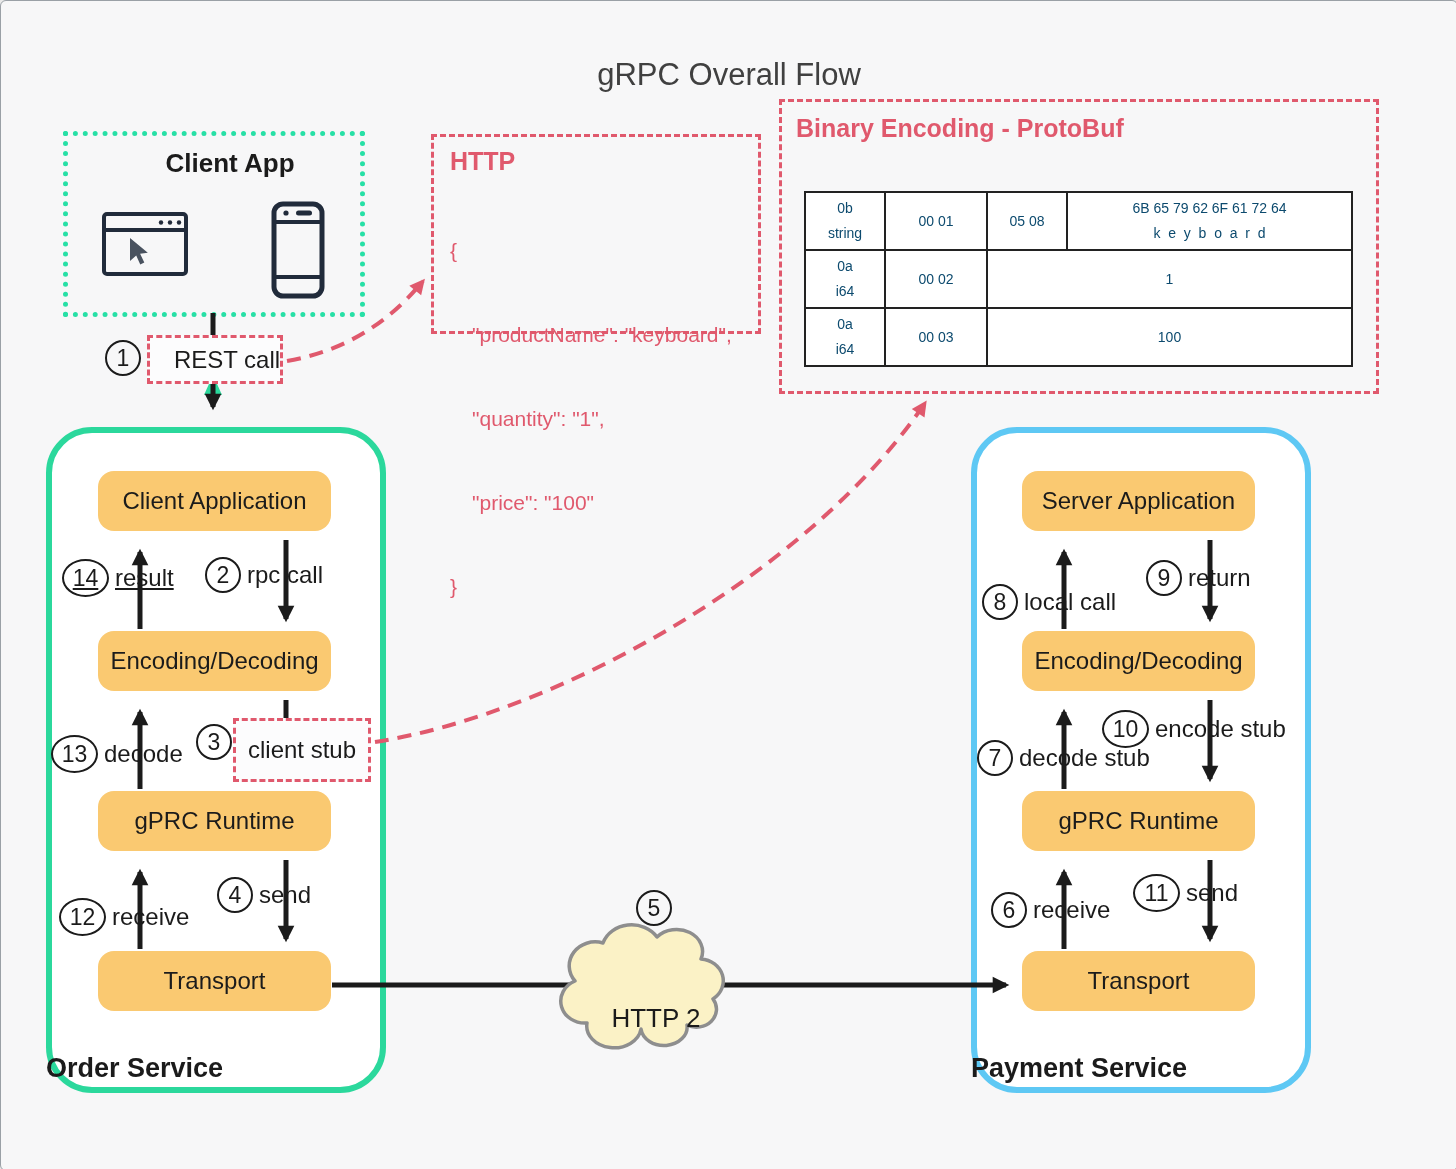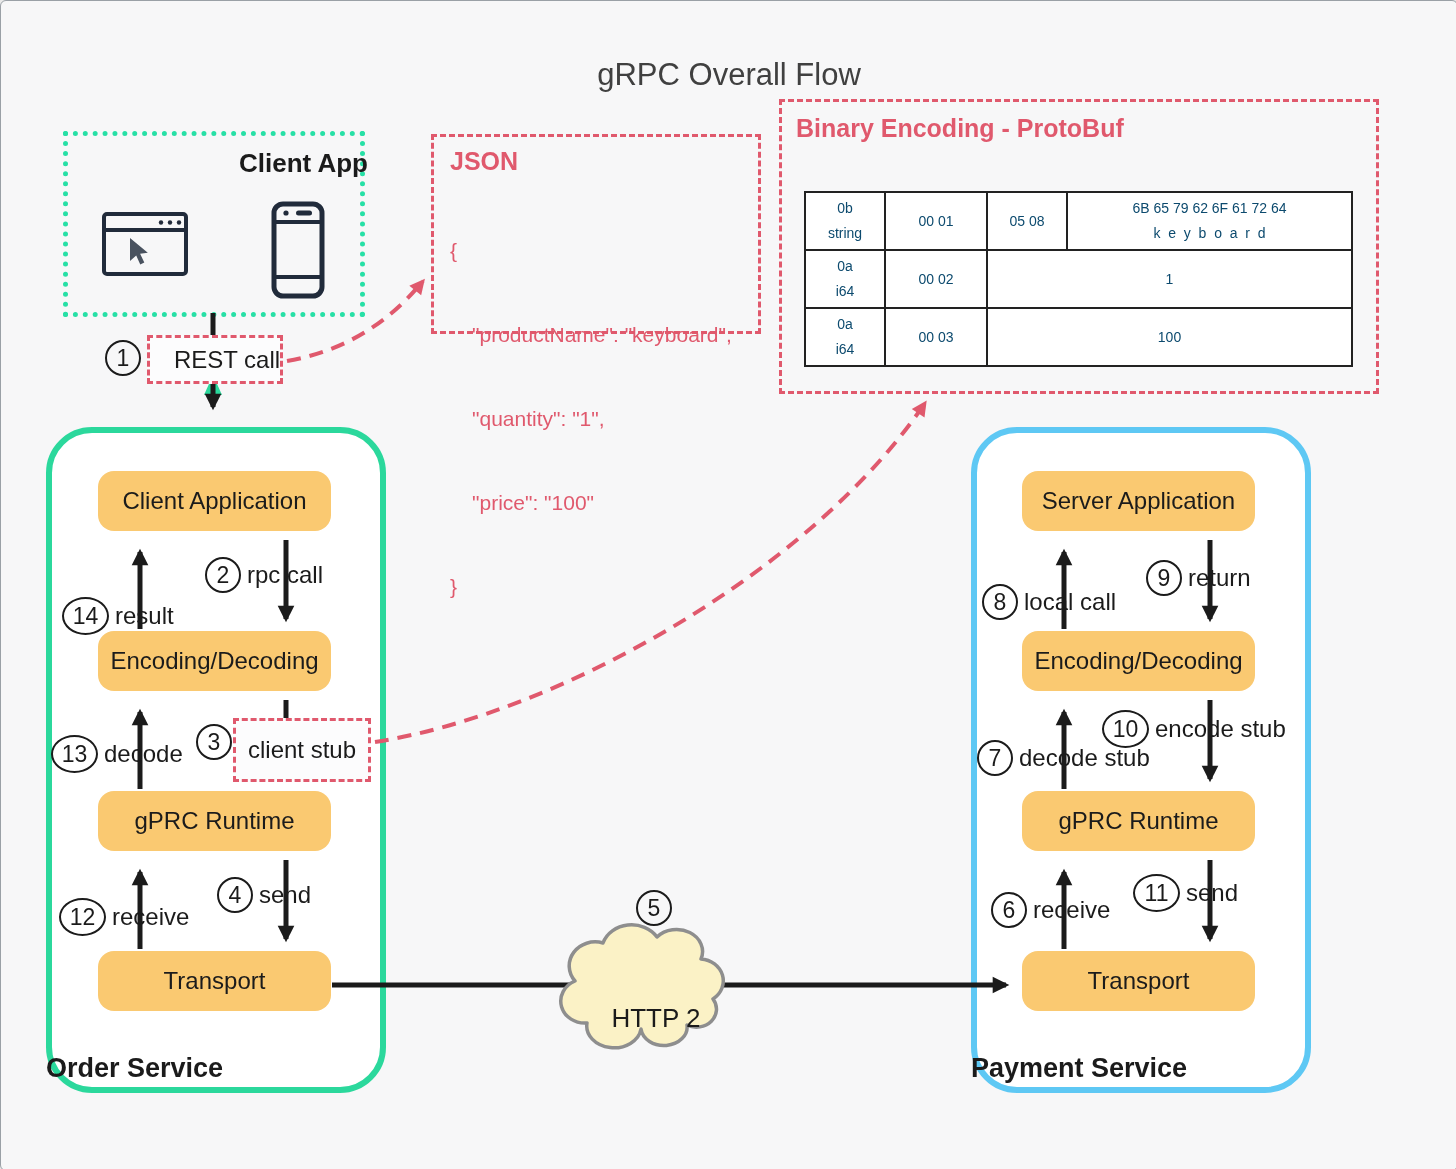--- a/index.html
+++ b/index.html
@@ -5,21 +5,21 @@
   html,body{margin:0;padding:0;background:#e9e9e9;}
   .frame{position:relative;width:1456px;height:1169px;background:#f7f7f8;
          border:1px solid #9aa0a6;border-radius:6px;overflow:hidden;
          font-family:"Liberation Sans",sans-serif;color:#1b1b1b;}
   .abs{position:absolute;}
   .page-title{left:0;top:12px;width:100%;text-align:center;font-size:31px;font-weight:normal;
               color:#404040;z-index:4;margin-top:44px;}
   
   .client-app{left:62px;top:130px;width:292px;height:176px;border:5px dotted #27e0a6;
               background:transparent;z-index:2;}
-  .client-app-title{left:8px;top:12px;width:100%;text-align:right;font-size:26px;font-weight:bold;}
+  .client-app-title{left:16px;top:12px;width:100%;text-align:center;font-size:26px;font-weight:bold;}
   
   .plabel{position:absolute;border:3px dashed #e0596d;background:#fcfcfd;display:flex;
           align-items:center;justify-content:center;font-size:24px;color:#1b1b1b;z-index:9;
           box-sizing:border-box;white-space:nowrap;}
   
   .step{position:absolute;display:flex;align-items:center;gap:6px;font-size:24px;z-index:10;
         white-space:nowrap;}
   .circ{box-sizing:border-box;min-width:36px;height:36px;padding:0 4px;border:2.5px solid #1b1b1b;
         border-radius:50%;display:flex;align-items:center;justify-content:center;font-size:23px;}
   .circ.wide{min-width:47px;height:38px;}
@@ -77,21 +77,21 @@
         <rect x="206" y="68" width="48" height="92" rx="9" fill="none" stroke="#212b3b" stroke-width="5"></rect>
         <line x1="206" y1="86" x2="254" y2="86" stroke="#212b3b" stroke-width="4"></line>
         <line x1="206" y1="141" x2="254" y2="141" stroke="#212b3b" stroke-width="4"></line>
         <circle cx="218" cy="77" r="2.6" fill="#212b3b"></circle>
         <rect x="228" y="74.5" width="16" height="5" rx="2.5" fill="#212b3b"></rect>
       </g>
     </svg>
   </div>
 
   <div class="abs json-box">
-    <div class="json-title">JSON</div>
+    <div class="json-title">HTTP</div>
     <div class="json-lines">
       <div>{</div>
       <div class="ind">"productName": "keyboard",</div>
       <div class="ind">"quantity": "1",</div>
       <div class="ind">"price": "100"</div>
       <div>}</div>
     </div>
   </div>
 
   <div class="abs bin-box">
@@ -187,21 +187,21 @@
 
   <div class="step" style="left:104px;top:339px;">
     <span class="circ">1</span>
   </div>
   <div class="plabel" style="left:146px;top:334px;width:136px;height:49px;padding-left:24px;">REST call</div>
 
   <div class="step" style="left:204px;top:556px;">
     <span class="circ">2</span>
     <span>rpc call</span>
   </div>
-  <div class="step" style="left:61px;top:596px;">
+  <div class="step" style="left:61px;top:558px;text-decoration:underline;">
     <span class="circ wide">14</span>
     <span>result</span>
   </div>
 
   <div class="step" style="left:195px;top:723px;">
     <span class="circ">3</span>
   </div>
   <div class="plabel" style="left:232px;top:717px;width:138px;height:64px;text-align:right;">client stub</div>
   <div class="step" style="left:50px;top:734px;">
     <span class="circ wide">13</span>

